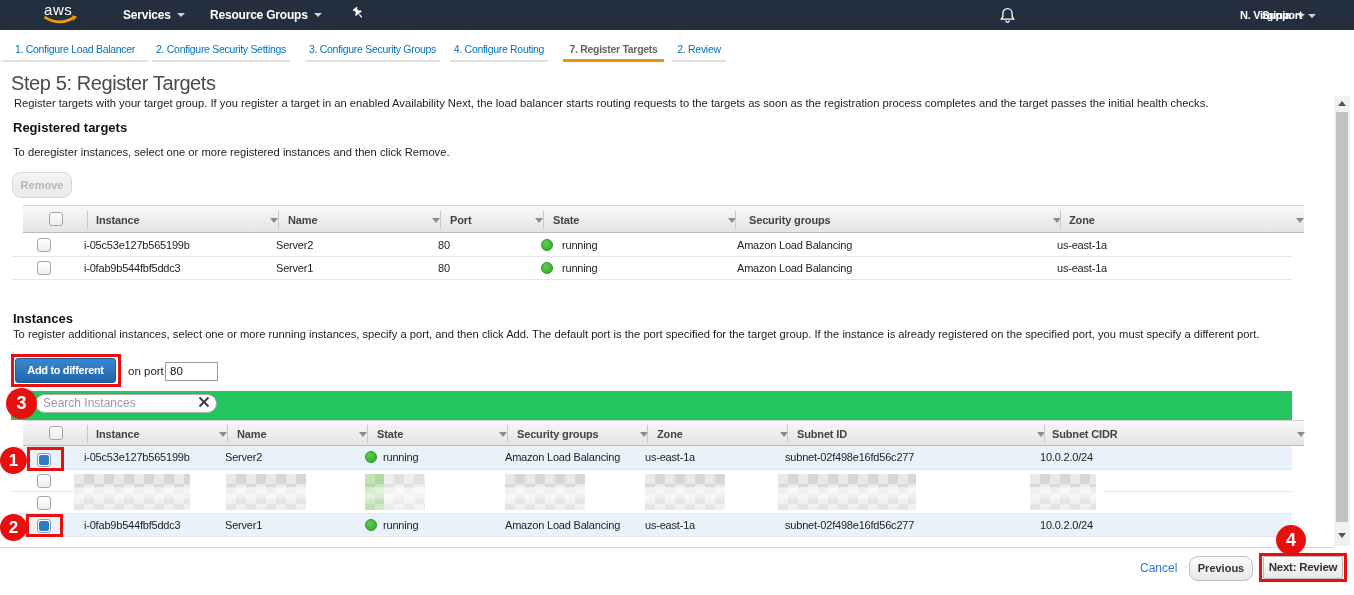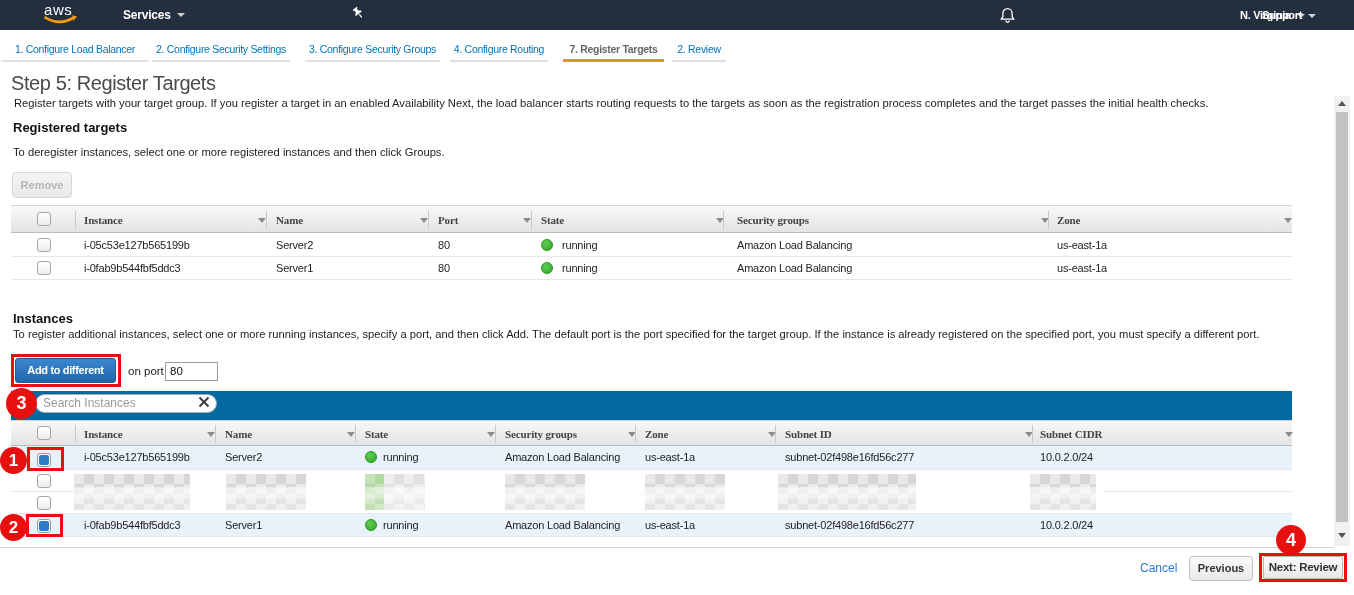--- a/index.html
+++ b/index.html
@@ -11,41 +11,41 @@
 #nav .item.r { font-size:11px; letter-spacing:-0.3px; }
 .caret { display:inline-block; width:0; height:0; border-left:4px solid transparent; border-right:4px solid transparent; border-top:4px solid #cfd4da; vertical-align:middle; margin-left:6px; margin-top:-1px; }
 
 .step { position:absolute; top:42px; height:20px; font-size:10.5px; letter-spacing:-0.3px; color:#0073bb; text-align:center; border-bottom:2px solid #e0e0e0; line-height:14px; }
 .step.active { color:#666; font-weight:bold; border-bottom:3px solid #f0920e; }
 
 #h1 { position:absolute; left:11px; top:72px; font-size:20px; letter-spacing:-0.4px; color:#4a4a4a; white-space:nowrap; }
 .para { position:absolute; font-size:11.2px; color:#1d1d1d; white-space:nowrap; }
 .sech { position:absolute; font-size:13px; font-weight:bold; color:#111; white-space:nowrap; }
 
-.btngrey { position:absolute; border:1px solid #c0c0c0; border-radius:4px; background:linear-gradient(#fbfbfb,#e8e8e8); font-size:11px; font-weight:bold; color:#333; text-align:center; }
+.btngrey { position:absolute; border:1px solid #c0c0c0; border-radius:9px; background:linear-gradient(#fbfbfb,#e8e8e8); font-size:11px; font-weight:bold; color:#333; text-align:center; }
 #removeBtn { left:12px; top:172px; width:60px; height:26px; line-height:24px; color:#b6b6b6; background:linear-gradient(#f4f4f4,#e9e9e9); border-color:#d8d8d8; }
 #addBtn { position:absolute; left:15px; top:358px; width:101px; height:25px; background:linear-gradient(#3a87cf,#2166ab); border:1px solid #1e5b99; border-radius:3px; color:#fff; font-size:11px; font-weight:bold; letter-spacing:-0.35px; text-align:center; line-height:23px; }
 
-.thead { position:absolute; left:11px; width:1281px; height:28px; background:linear-gradient(#f8f8f8,#e4e4e4); border-top:1px solid #d5d5d5; border-bottom:1px solid #bcbcbc;font-family:Liberation Serif, serif; }
+.thead { position:absolute; left:23px; width:1281px; height:28px; background:linear-gradient(#f8f8f8,#e4e4e4); border-top:1px solid #d5d5d5; border-bottom:1px solid #bcbcbc; }
 .th { position:absolute; top:0; height:28px; line-height:28px; font-size:11px; letter-spacing:-0.15px; font-weight:bold; color:#444; white-space:nowrap; }
 .vsep { position:absolute; top:5px; width:1px; height:18px; background:#c8c8c8; }
 .sortarr { position:absolute; top:12px; width:0; height:0; border-left:4px solid transparent; border-right:4px solid transparent; border-top:5px solid #8c8c8c; }
 .row { position:absolute; left:11px; width:1281px; height:23px; border-bottom:1px solid #e7e7e7; background:#fff; }
 .row.sel { background:#e9f2fb; }
 .cell { position:absolute; top:0; height:23px; line-height:23px; font-size:11px; letter-spacing:-0.2px; color:#1d1d1d; white-space:nowrap; }
 .cb { position:absolute; width:14px; height:14px; border:1px solid #a5a5a5; border-radius:3px; background:linear-gradient(#fff,#ededed); }
 .cb.checked { background:#fff; border-color:#9a9a9a; }
 .cb.checked:after { content:""; position:absolute; left:1px; top:1px; width:10px; height:10px; background:#2b7dc8; border-radius:2px; }
 .dot { position:absolute; top:5px; width:12px; height:12px; border-radius:50%; background:radial-gradient(circle at 35% 30%, #5ecb52, #2fac24); border:1px solid #27951e; }
 
 .redrect { position:absolute; border:3px solid #e80f0f; }
 .redcirc { position:absolute; background:#e80f0f; border-radius:50%; color:#fff; font-weight:bold; text-align:center; }
 
 #portInput { position:absolute; left:165px; top:362px; width:53px; height:19px; border:1px solid #9b9b9b; background:#fff; font-size:11.5px; color:#111; line-height:17px; padding-left:4px; }
-#filterbar { position:absolute; left:11px; top:391px; width:1281px; height:29px; background:#0369a1; }
+#filterbar { position:absolute; left:11px; top:391px; width:1281px; height:29px; background:#22c55e; }
 #searchInput { position:absolute; left:24px; top:3px; width:182px; height:19px; background:#fff; border:1px solid #ababab; border-radius:10px; font-size:12px; color:#999; line-height:17px; padding-left:7px; }
 
 #sbar { position:absolute; left:1334px; top:96px; width:16px; height:450px; background:#f1f1f1; }
 #sthumb { position:absolute; left:2px; top:16px; width:12px; height:410px; background:#c2c2c2; }
 .sarr { position:absolute; left:4px; width:0; height:0; border-left:4px solid transparent; border-right:4px solid transparent; }
 
 #footer { position:absolute; left:0; top:547px; width:1334px; height:48px; background:#fff; border-top:1px solid #d5d5d5; }
 #cancel { position:absolute; left:1140px; top:561px; font-size:12px; color:#2e77d0; }
 #prevBtn { left:1189px; top:556px; width:64px; height:25px; line-height:23px; font-size:11px; }
 #nextBtn { left:1263px; top:556px; width:80px; height:23px; line-height:21px; border-radius:2px; font-size:11.5px; letter-spacing:-0.25px; border-color:#b8b8b8; }
@@ -64,20 +64,21 @@
 </head>
 <body>
 
 <div id="nav">
   <svg class="abs" style="left:43px;top:2px" width="36" height="25" viewBox="0 0 36 25">
     <text x="1" y="13" font-family="Liberation Sans" font-size="15" letter-spacing="0.6" fill="#fff">aws</text>
     <path d="M1.5 15.2 Q 16.5 24.5 30.5 15.6" stroke="#f49b0b" stroke-width="2.7" fill="none"></path>
     <path d="M28.6 13.2 L 34.2 14.4 L 29.8 19.4 L 30.6 16.1 Z" fill="#f49b0b"></path>
   </svg>
   <div class="item" style="left:123px">Services<span class="caret"></span></div>
+  <div class="item" style="left:210px">Resource Groups<span class="caret"></span></div>
   <svg class="abs" style="left:351px;top:6px" width="14" height="15" viewBox="0 0 16 16">
     <g transform="rotate(-38 8 7)">
       <path d="M5 1 h6 v1.6 h-1.4 l0.5 3.2 a4 2.2 0 0 1 2.1 1.7 v1 h-8.4 v-1 a4 2.2 0 0 1 2.1 -1.7 l0.5 -3.2 h-1.4 z" fill="#fff"></path>
       <path d="M8 9.5 v4.5" stroke="#fff" stroke-width="1.4"></path>
     </g>
   </svg>
   <svg class="abs" style="left:999px;top:7px" width="17" height="17" viewBox="0 0 17 17">
     <path d="M8.5 1.6 a4.6 4.6 0 0 0 -4.6 4.6 v3.4 l-1.6 2.6 h12.4 l-1.6 -2.6 v-3.4 a4.6 4.6 0 0 0 -4.6 -4.6 z" fill="none" stroke="#fff" stroke-width="1.3"></path>
     <path d="M6.8 13.6 a1.7 1.7 0 0 0 3.4 0" fill="none" stroke="#fff" stroke-width="1.3"></path>
   </svg>
@@ -88,21 +89,21 @@
 <div class="step" style="left:1px; width:148px;">1. Configure Load Balancer</div>
 <div class="step" style="left:152px; width:138px;">2. Configure Security Settings</div>
 <div class="step" style="left:305px; width:135px;">3. Configure Security Groups</div>
 <div class="step" style="left:450px; width:98px;">4. Configure Routing</div>
 <div class="step active" style="left:563px; width:101px;">7. Register Targets</div>
 <div class="step" style="left:672px; width:54px;">2. Review</div>
 
 <div id="h1">Step 5: Register Targets</div>
 <div class="para" style="left:14px; top:97px;">Register targets with your target group. If you register a target in an enabled Availability Next, the load balancer starts routing requests to the targets as soon as the registration process completes and the target passes the initial health checks.</div>
 <div class="sech" style="left:13px; top:120px;">Registered targets</div>
-<div class="para" style="left:13px; top:146px;">To deregister instances, select one or more registered instances and then click Groups.</div>
+<div class="para" style="left:13px; top:146px;">To deregister instances, select one or more registered instances and then click Remove.</div>
 <div class="btngrey" id="removeBtn">Remove</div>
 
 <div class="thead" style="top:205px;">
   <div class="cb" style="left:26px; top:6px;"></div>
   <div class="vsep" style="left:64px;"></div>
   <div class="th" style="left:73px;">Instance</div>
     <div class="sortarr" style="left:247px;"></div>
     <div class="vsep" style="left:255px;"></div>
   <div class="th" style="left:265px;">Name</div>
     <div class="sortarr" style="left:409px;"></div>

